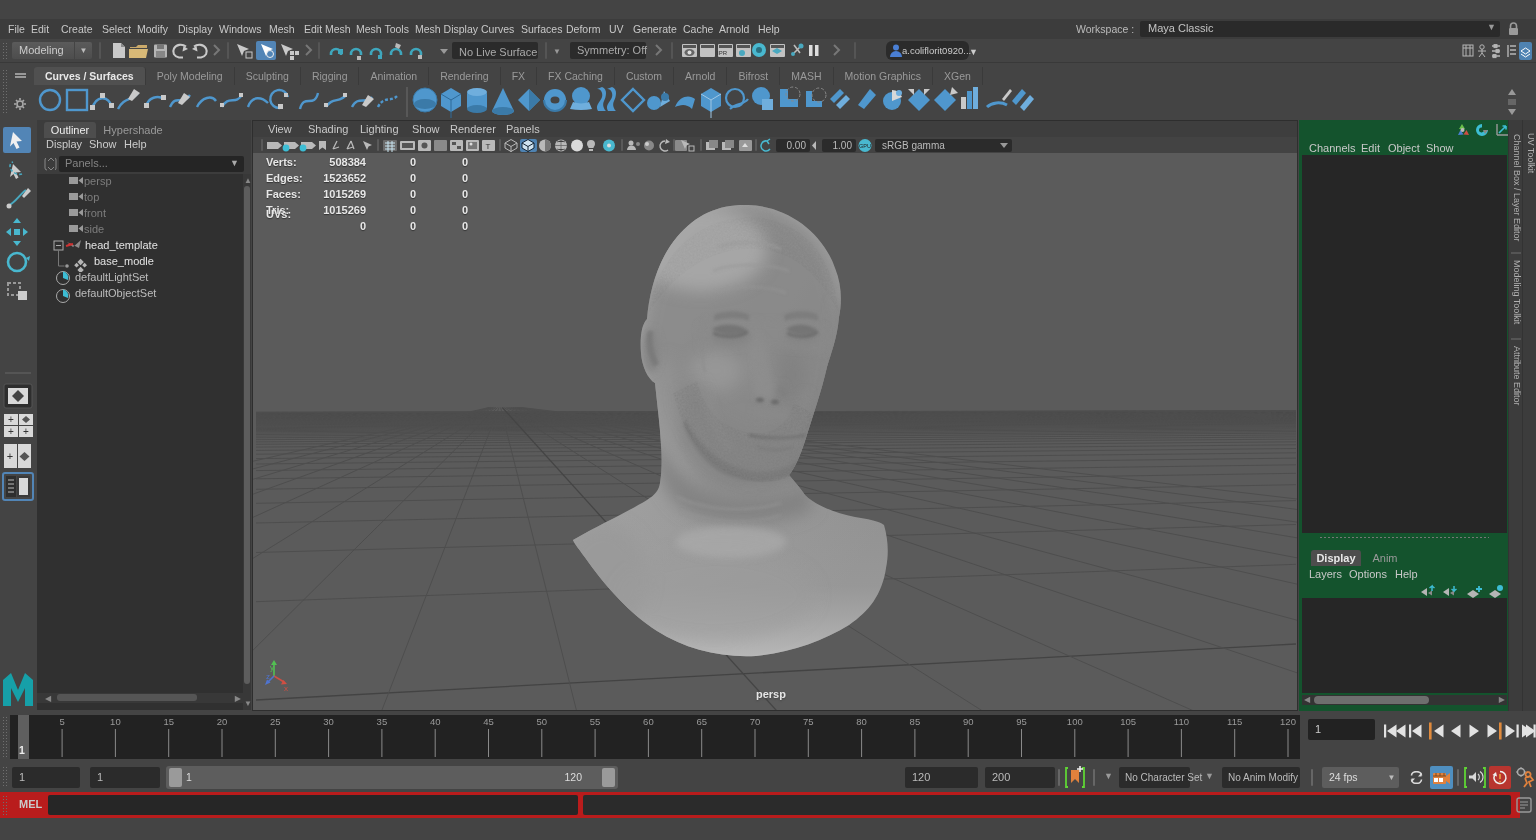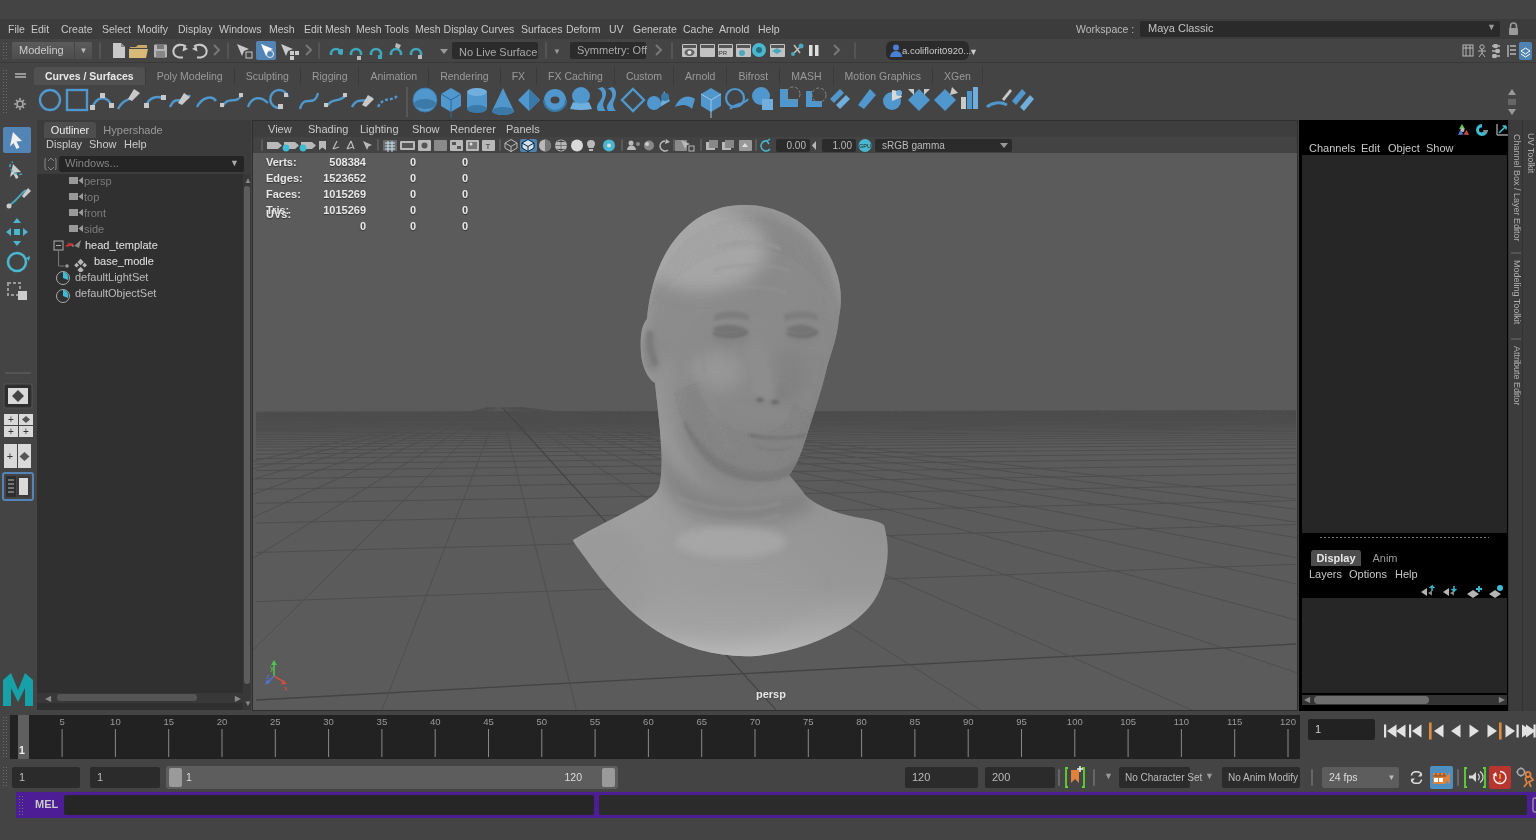--- a/index.html
+++ b/index.html
@@ -17,25 +17,25 @@
 
 #shelfrow{left:0;top:62px;width:1536px;height:57px;background:#444;border-top:1px solid #393939}
 
 .grip{position:absolute;left:2px;width:5px;background-image:radial-gradient(circle,#6f6f6f 34%,transparent 36%);background-size:3px 3px}
 .field{position:absolute;background:#2b2b2b;border-radius:2px;color:#bbb;font-size:11px;white-space:nowrap}
 .sep{position:absolute;width:2px;border-radius:2px;background:#555}
 
 #toolbox{left:0;top:120px;width:36px;height:590px;background:#444}
 #outliner{left:37px;top:120px;width:214px;height:590px;background:#3c3c3c}
 #viewport{left:252px;top:120px;width:1046px;height:591px;background:#3c3c3c}
-#rightpanel{left:1299px;top:120px;width:237px;height:591px;background:#000000}
+#rightpanel{left:1299px;top:120px;width:237px;height:591px;background:#14532d}
 
 #timerow{left:0;top:712px;width:1536px;height:50px;background:#444}
 #rangerow{left:0;top:762px;width:1536px;height:30px;background:#444}
-#melrow{left:16px;top:792px;width:1520px;height:26px;background:#4c1d95}
+#melrow{left:0;top:792px;width:1520px;height:26px;background:#b91c1c}
 #helprow{left:0;top:818px;width:1536px;height:22px;background:#464646;color:#ccc;font-size:11px}
 </style></head>
 <body>
 <div id="page">
 
 
 <div class="abs" id="menubar">
   <span class="m" style="left:8px">File</span>
       <span class="m" style="left:31px">Edit</span>
       <span class="m" style="left:61px">Create</span>
@@ -412,21 +412,21 @@
         <span class="abs" style="left:87px">Help</span>
   </div>
   <svg class="abs" style="left:7px;top:37px" width="13" height="14">
         <g fill="none" stroke="#888">
           <path d="M2 1 h-0 a2 2 0 0 0 -1 2 v8 a2 2 0 0 0 2 2"></path>
           <path d="M11 1 a2 2 0 0 1 1 2 v8 a2 2 0 0 1 -1 2"></path>
           <path d="M4 4 l3 -3 3 3 M4 10 l3 3 3 -3"></path>
         </g>
       </svg>
   <span class="field" style="left:22px;top:36px;width:185px;height:16px;background:#252525">
-        <span class="abs" style="left:6px;top:1px;color:#848484">Windows...</span>
+        <span class="abs" style="left:6px;top:1px;color:#848484">Panels...</span>
         <span class="abs" style="right:5px;top:2px;color:#aaa;font-size:9px">▼</span>
       </span>
   <div class="abs" style="left:0;top:54px;width:206px;height:536px;background:#303030;font-size:11px;color:#bdbdbd">
     <svg class="abs" style="left:30px;top:0px" width="160" height="130">
       <g fill="#9a9a9a">
             <rect x="2" y="3" width="9" height="7"></rect>
             <path d="M16 3 v7 l-4.5 -3.5 z"></path>
           </g>
       <g fill="#9a9a9a" transform="translate(0,16)">
             <rect x="2" y="3" width="9" height="7"></rect>

